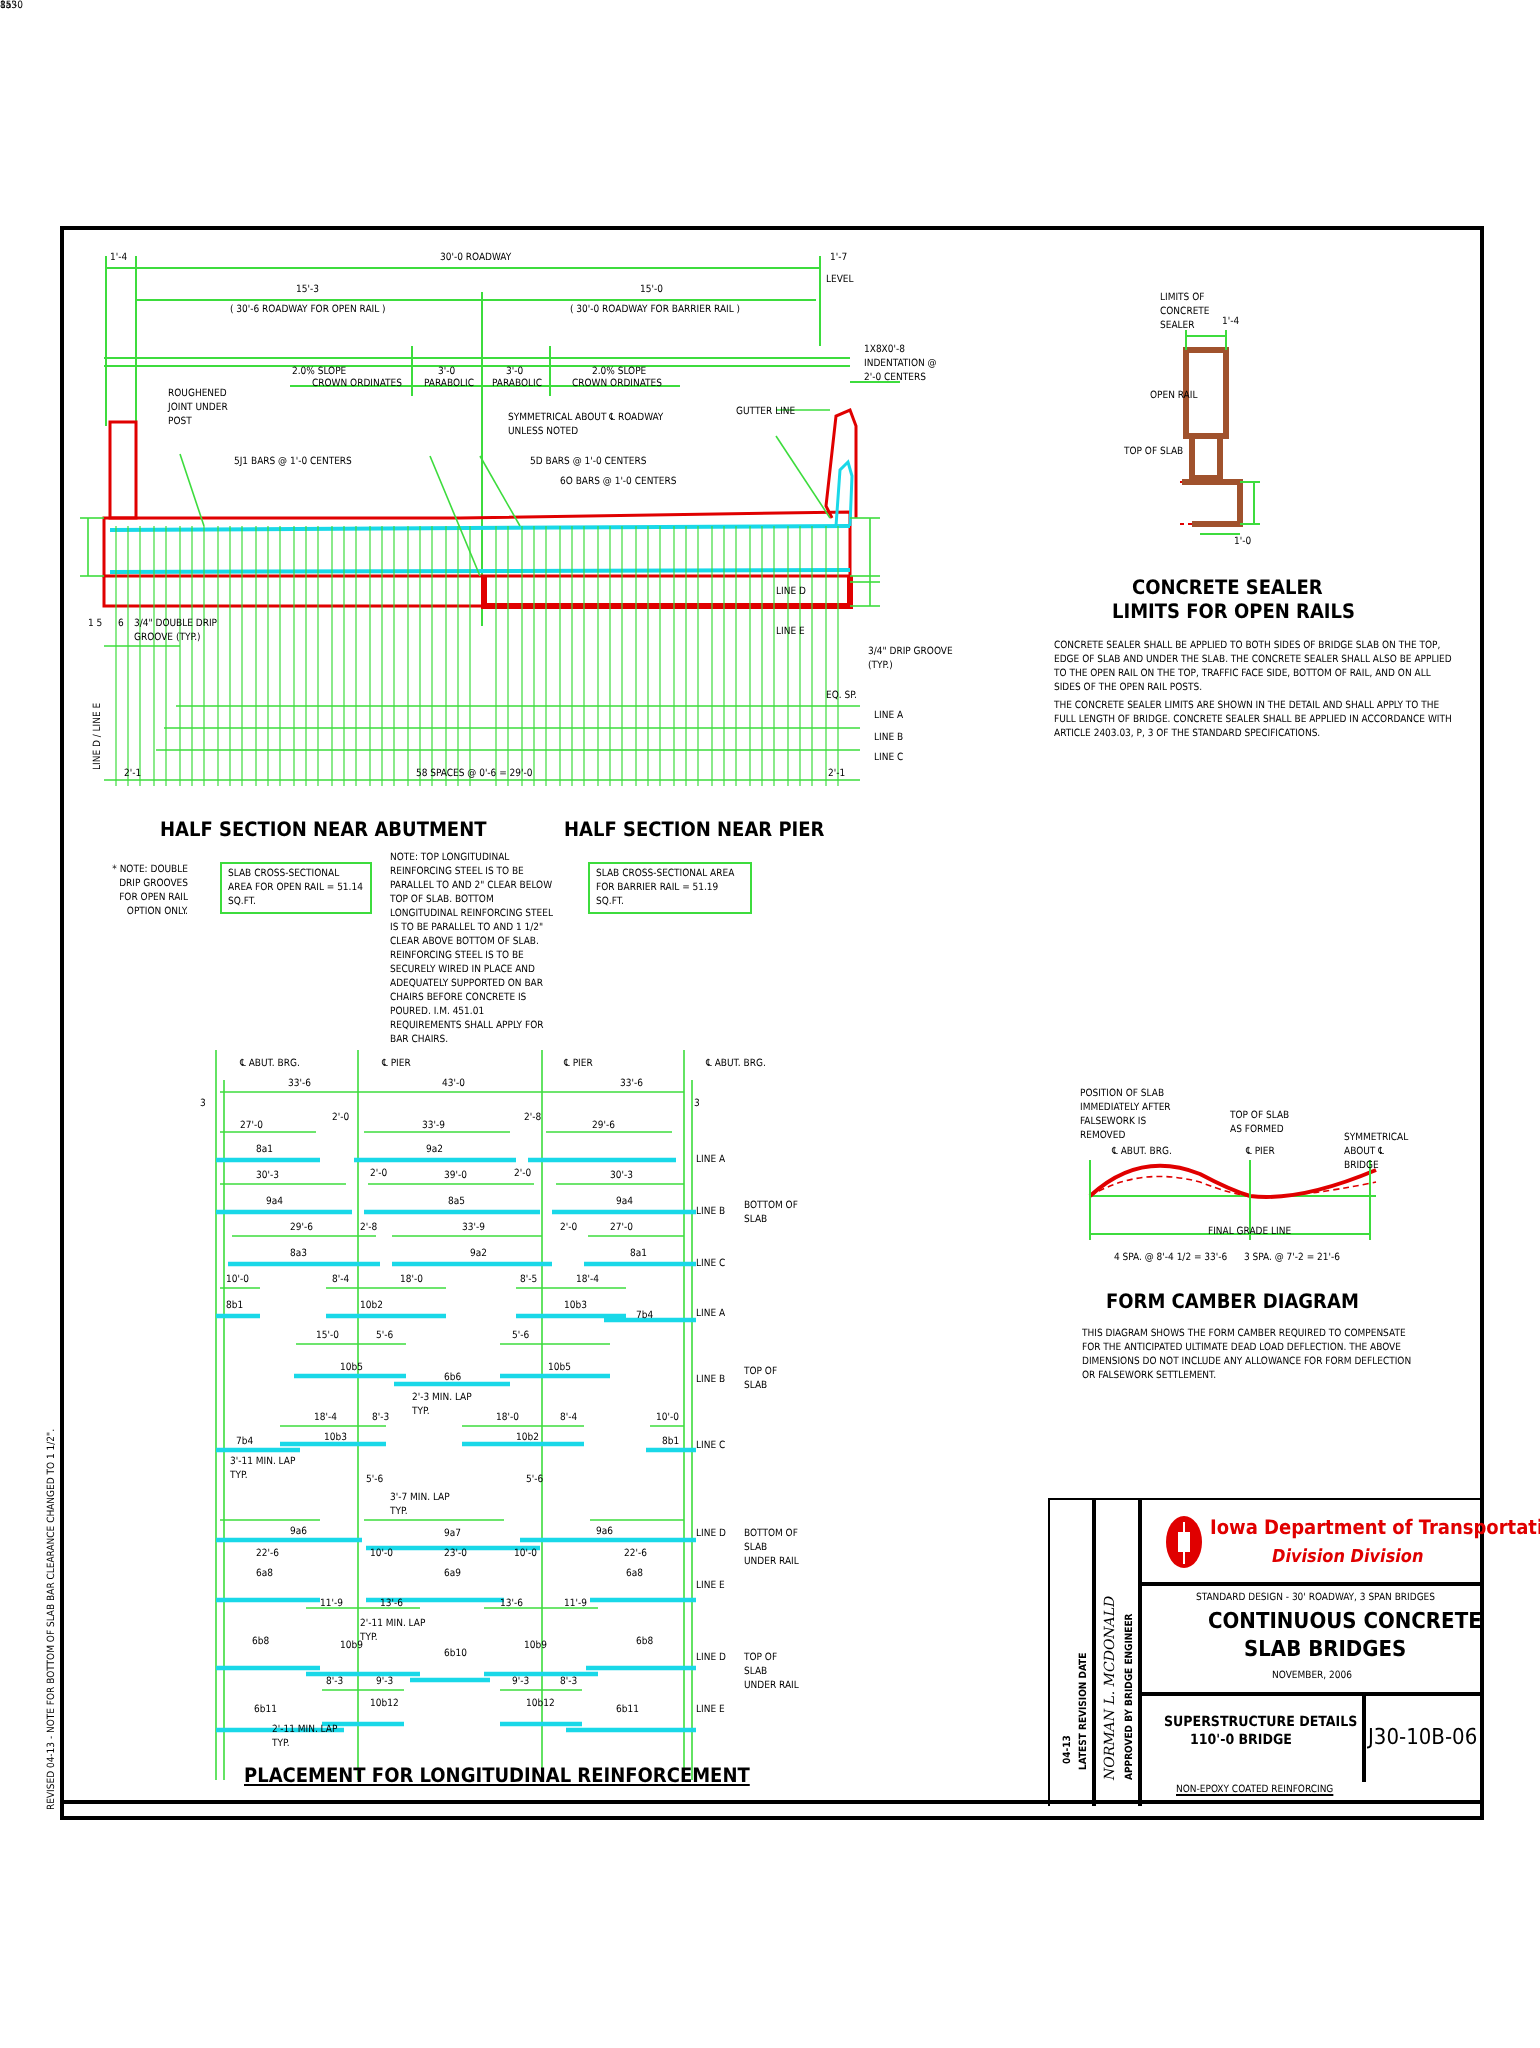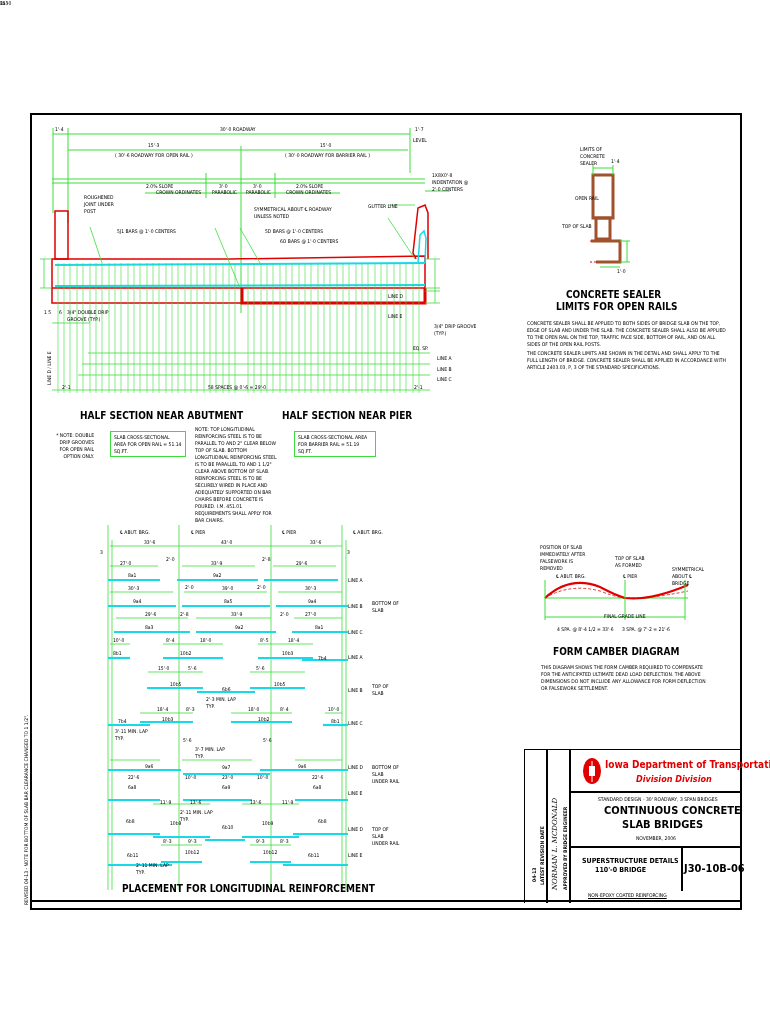--- a/index.html
+++ b/index.html
@@ -404,21 +404,21 @@
 <div class="t" style="left:348px;top:687px;">LINE B</div>
 <div class="t" style="left:348px;top:720px;">LINE C</div>
 <div class="para" style="left:372px;top:683px;width:28px;">TOP OF SLAB</div>
 <div class="t" style="left:348px;top:764px;">LINE D</div>
 <div class="t" style="left:348px;top:790px;">LINE E</div>
 <div class="para" style="left:372px;top:764px;width:28px;">BOTTOM OF SLAB UNDER RAIL</div>
 <div class="t" style="left:348px;top:826px;">LINE D</div>
 <div class="t" style="left:348px;top:852px;">LINE E</div>
 <div class="para" style="left:372px;top:826px;width:28px;">TOP OF SLAB UNDER RAIL</div>
 
-<div class="tt" style="left:122px;top:883px;font-size:10px;">PLACEMENT FOR LONGITUDINAL REINFORCEMENT</div>
+<div class="tt" style="left:122px;top:883px;font-size:10px;text-decoration:underline;">PLACEMENT FOR LONGITUDINAL REINFORCEMENT</div>
 
 <svg class="abs" style="left:540px;top:565px;" width="150" height="65">
   <g fill="none">
     <line x1="5" y1="33" x2="148" y2="33" class="g" stroke-width="1"></line>
     <path d="M5 33 Q 30 10 60 22 Q 75 30 85 33 Q 110 36 148 20" stroke="#e00000" stroke-width="2"></path>
     <path d="M5 33 Q 30 18 60 26 Q 75 32 85 33 Q 110 34 148 26" stroke="#e00000" stroke-width="0.8" stroke-dasharray="3,2"></path>
     <line x1="5" y1="15" x2="5" y2="55" class="g"></line>
     <line x1="85" y1="15" x2="85" y2="55" class="g"></line>
     <line x1="145" y1="15" x2="145" y2="55" class="g"></line>
     <line x1="5" y1="52" x2="145" y2="52" class="g"></line>
@@ -453,14 +453,14 @@
   <line x1="10" y1="4" x2="10" y2="25" stroke="#fff" stroke-width="1"></line>
 </svg>
 <div class="tt" style="left:605px;top:759px;font-size:10px;color:#e00000;text-transform:none;">Iowa Department of Transportation</div>
 <div class="tt" style="left:636px;top:774px;font-size:9px;color:#e00000;font-style:italic;text-transform:none;">Division Division</div>
 <div class="t" style="left:598px;top:796px;font-size:5px;">STANDARD DESIGN - 30' ROADWAY, 3 SPAN BRIDGES</div>
 <div class="tt" style="left:604px;top:804px;font-size:11px;">CONTINUOUS CONCRETE</div>
 <div class="tt" style="left:622px;top:818px;font-size:11px;">SLAB BRIDGES</div>
 <div class="t" style="left:636px;top:835px;">NOVEMBER, 2006</div>
 <div class="tt" style="left:582px;top:857px;font-size:7px;">SUPERSTRUCTURE DETAILS</div>
 <div class="tt" style="left:595px;top:866px;font-size:7px;">110'-0 BRIDGE</div>
-<div class="tt" style="left:684px;top:862px;font-size:11px;font-weight:bold;">J30-10B-06</div>
+<div class="tt" style="left:684px;top:862px;font-size:11px;font-weight:normal;">J30-10B-06</div>
 <div class="t" style="left:588px;top:892px;text-decoration:underline;">NON-EPOXY COATED REINFORCING</div>
 
 </body></html>

